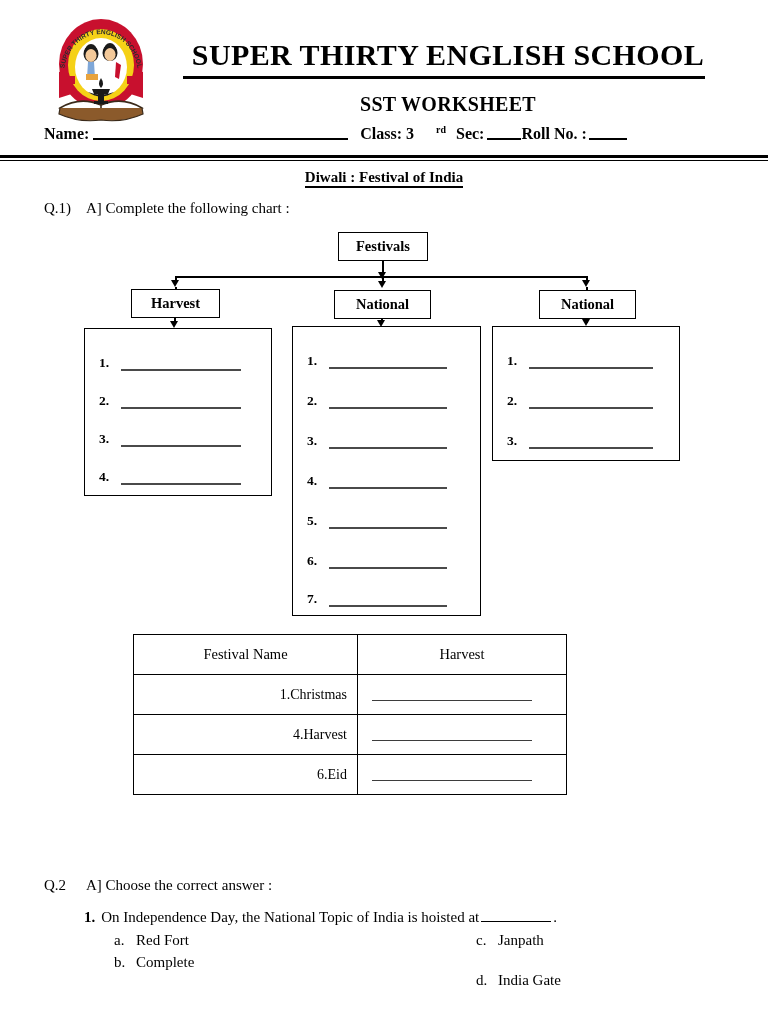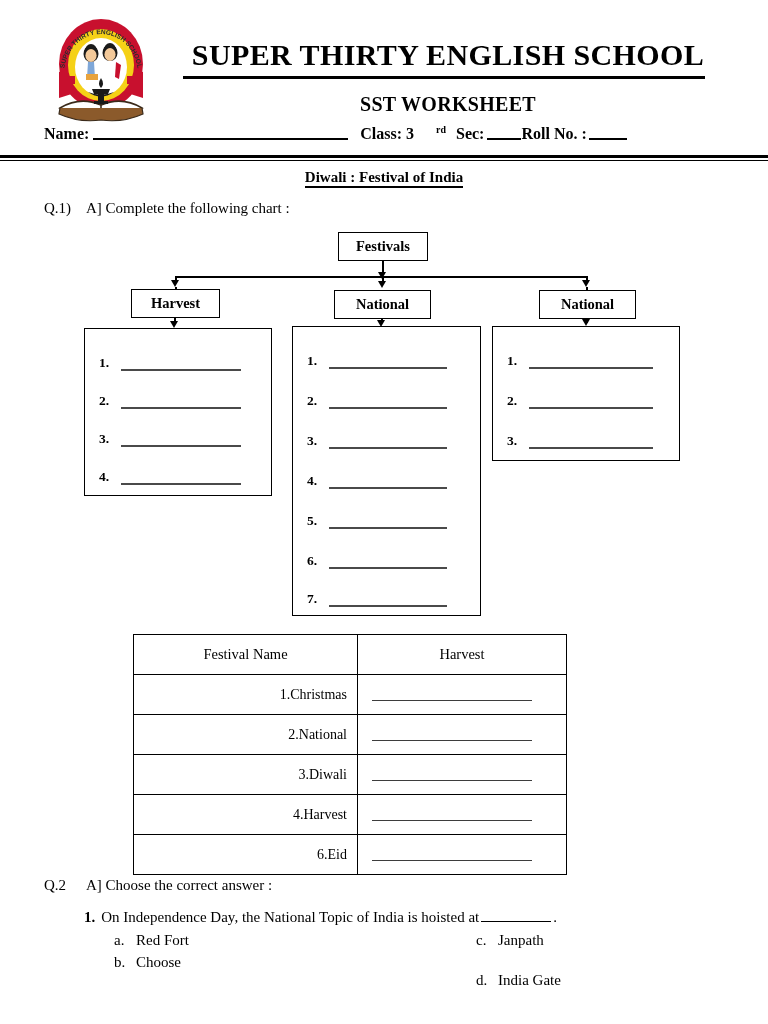--- a/index.html
+++ b/index.html
@@ -494,28 +494,20 @@
         <th>Festival Name</th>
         <th>Harvest</th>
       </tr>
     </thead>
     <tbody>
       <tr>
         <td class="name-cell"><span class="idx">1.</span><span>Christmas</span></td>
         <td class="msg-cell"><span class="ul"></span></td>
       </tr>
       <tr>
-        <td class="name-cell"><span class="idx">2.</span><span>National</span></td>
-        <td class="msg-cell"><span class="ul"></span></td>
-      </tr>
-      <tr>
-        <td class="name-cell"><span class="idx">3.</span><span>Diwali</span></td>
-        <td class="msg-cell"><span class="ul"></span></td>
-      </tr>
-      <tr>
         <td class="name-cell"><span class="idx">4.</span><span>Harvest</span></td>
         <td class="msg-cell"><span class="ul"></span></td>
       </tr>
       <tr>
         <td class="name-cell"><span class="idx">6.</span><span>Eid</span></td>
         <td class="msg-cell"><span class="ul"></span></td>
       </tr>
     </tbody>
   </table>
 
@@ -524,21 +516,21 @@
   </div>
 
   <div class="q2-q">
     <span class="qn">1.</span><span>On Independence Day, the National Topic of India is hoisted at</span><span class="ul"></span><span>.</span>
   </div>
 
   <div class="opt opt-a">
     <span class="lbl">a.</span><span>Red Fort</span>
   </div>
   <div class="opt opt-b">
-    <span class="lbl">b.</span><span>Choose</span>
+    <span class="lbl">b.</span><span>Complete</span>
   </div>
   <div class="opt opt-c">
     <span class="lbl">c.</span><span>Janpath</span>
   </div>
   <div class="opt opt-d">
     <span class="lbl">d.</span><span>India Gate</span>
   </div>
 
 </div>
 

